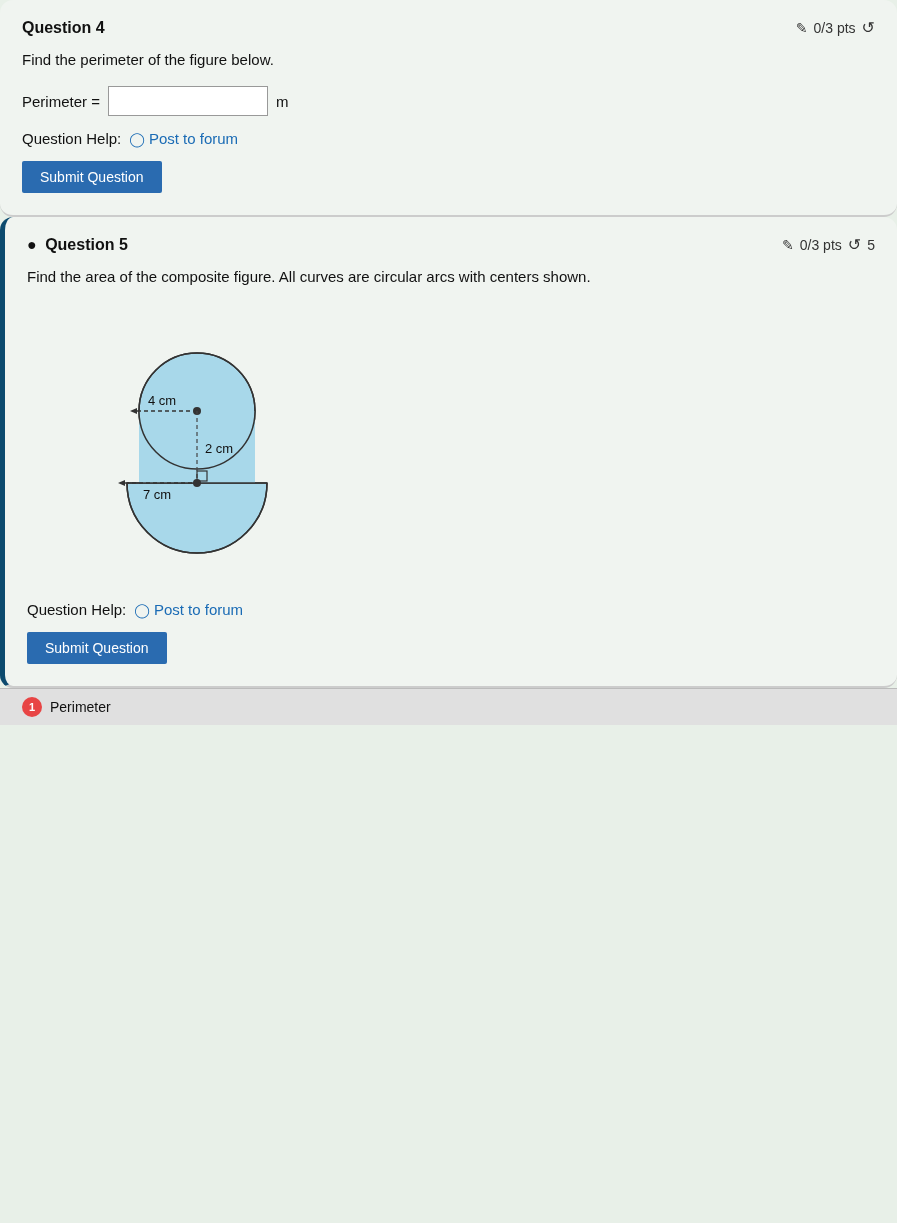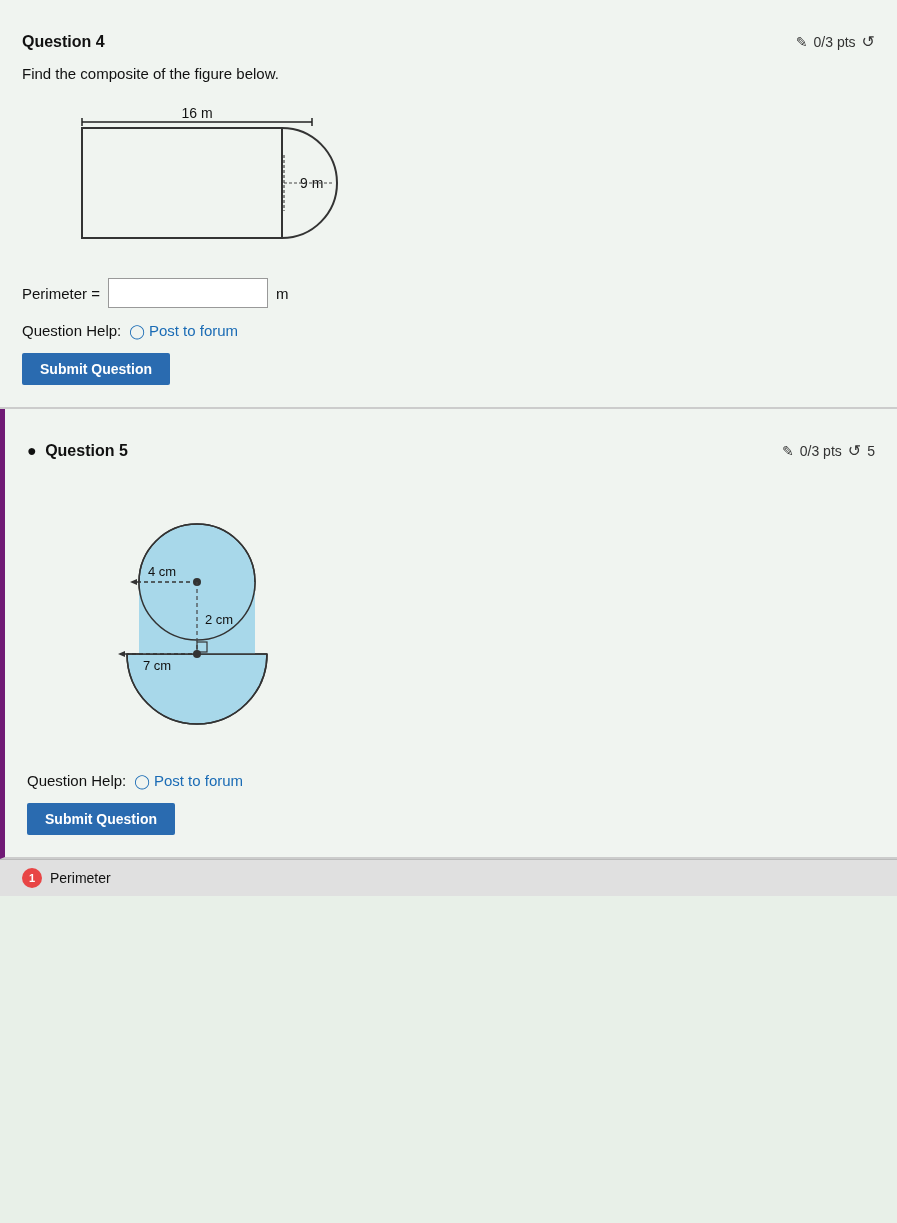--- a/index.html
+++ b/index.html
@@ -11,22 +11,23 @@
       font-size: 15px;
       color: #111;
     }
     .page {
       width: 897px;
       background: #e8f0e8;
     }
     .question-block {
       background: #f0f4f0;
       border-bottom: 2px solid #ccc;
-      padding: 32px 22px 22px 22px;
+      padding: 18px 22px 22px 22px;
       position: relative;
+      border-radius: 13px;
     }
     .question-header {
       display: flex;
       justify-content: space-between;
       align-items: center;
       margin-bottom: 14px;
     }
     .question-title {
       font-weight: bold;
       font-size: 16px;
@@ -82,38 +83,38 @@
       display: flex;
       align-items: center;
       gap: 4px;
     }
     .submit-btn {
       background: #2a6bb0;
       color: white;
       border: none;
       padding: 8px 18px;
       font-size: 14px;
-      font-weight: bold;
+      font-weight: normal;
       cursor: pointer;
       border-radius: 2px;
     }
     
     .figure-q5 {
       margin: 10px 0 18px 30px;
       position: relative;
       width: 280px;
       height: 280px;
     }
     .figure-q5 svg {
       width: 280px;
       height: 280px;
     }
     
     .question-block.q5 {
-      border-left: 5px solid #701a75;
+      border-left: 5px solid #0c4a6e;
     }
     
     .watchlist-bar {
       background: #e0e0e0;
       padding: 8px 22px;
       display: flex;
       align-items: center;
       gap: 8px;
       font-size: 14px;
       border-top: 1px solid #bbb;
@@ -139,40 +140,23 @@
   <div class="question-block">
     <div class="question-header">
       <span class="question-title">Question 4</span>
       <span class="question-pts">
         <span style="font-size:14px;">✎</span>
         <span>0/3 pts</span>
         <span style="cursor:pointer;font-size:16px;">↺</span>
       </span>
     </div>
 
-    <div class="question-text">Find the composite of the figure below.</div>
-
-    
-    <div class="figure-q4">
-      <svg viewBox="0 0 320 160" xmlns="http://www.w3.org/2000/svg">
-
-        <line x1="30" y1="22" x2="260" y2="22" stroke="#222" stroke-width="1.5"></line>
-        <line x1="30" y1="18" x2="30" y2="26" stroke="#222" stroke-width="1.5"></line>
-        <line x1="260" y1="18" x2="260" y2="26" stroke="#222" stroke-width="1.5"></line>
-        <text x="145" y="18" text-anchor="middle" font-size="14" fill="#111">16 m</text>
-
-        <rect x="30" y="28" width="200" height="110" fill="none" stroke="#333" stroke-width="2"></rect>
-
-        <path d="M230,28 A55,55 0 0 1 230,138" fill="none" stroke="#333" stroke-width="2"></path>
-
-        <line x1="232" y1="55" x2="232" y2="111" stroke="#444" stroke-width="1.2" stroke-dasharray="3,2"></line>
-        <text x="248" y="88" text-anchor="start" font-size="14" fill="#111">9 m</text>
-        <line x1="232" y1="83" x2="280" y2="83" stroke="#444" stroke-width="1" stroke-dasharray="3,2"></line>
-      </svg>
-    </div>
+    <div class="question-text">Find the perimeter of the figure below.</div>
+
+    
 
     <div class="answer-row">
       <span>Perimeter =</span>
       <input class="answer-input" type="text" placeholder="" style="">
       <span>m</span>
     </div>
 
     <div class="question-help">
       <span>Question Help:</span>
       <a class="post-forum-link">
@@ -191,20 +175,21 @@
         <span>Question 5</span>
       </span>
       <span class="question-pts">
         <span style="font-size:14px;">✎</span>
         <span>0/3 pts</span>
         <span style="cursor:pointer;font-size:16px;">↺</span>
         <span>5</span>
       </span>
     </div>
 
+    <div class="question-text">Find the area of the composite figure. All curves are circular arcs with centers shown.</div>
 
     
     <div class="figure-q5">
       <svg viewBox="0 0 280 280" xmlns="http://www.w3.org/2000/svg">
 
         <path d="M70,180 A70,70 0 0 0 210,180 Z" fill="#a8d8ea" stroke="#333" stroke-width="1.5"></path>
 
         <ellipse cx="140" cy="108" rx="58" ry="58" fill="#a8d8ea" stroke="#333" stroke-width="1.5"></ellipse>
 
         <rect x="82" y="108" width="116" height="72" fill="#a8d8ea"></rect>

